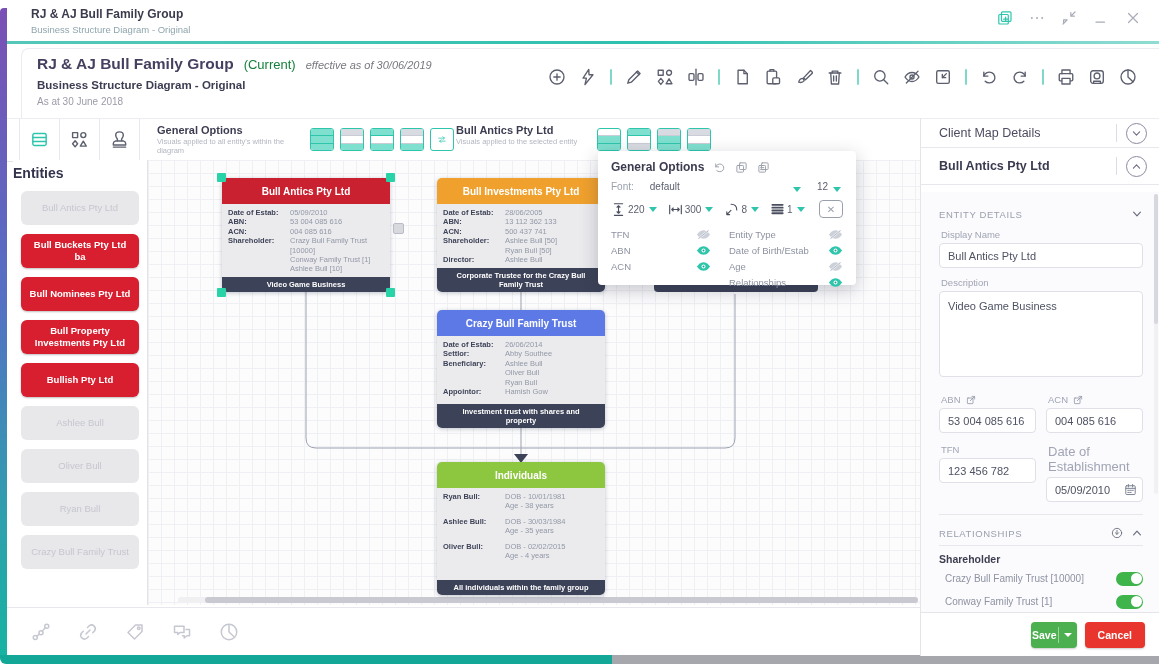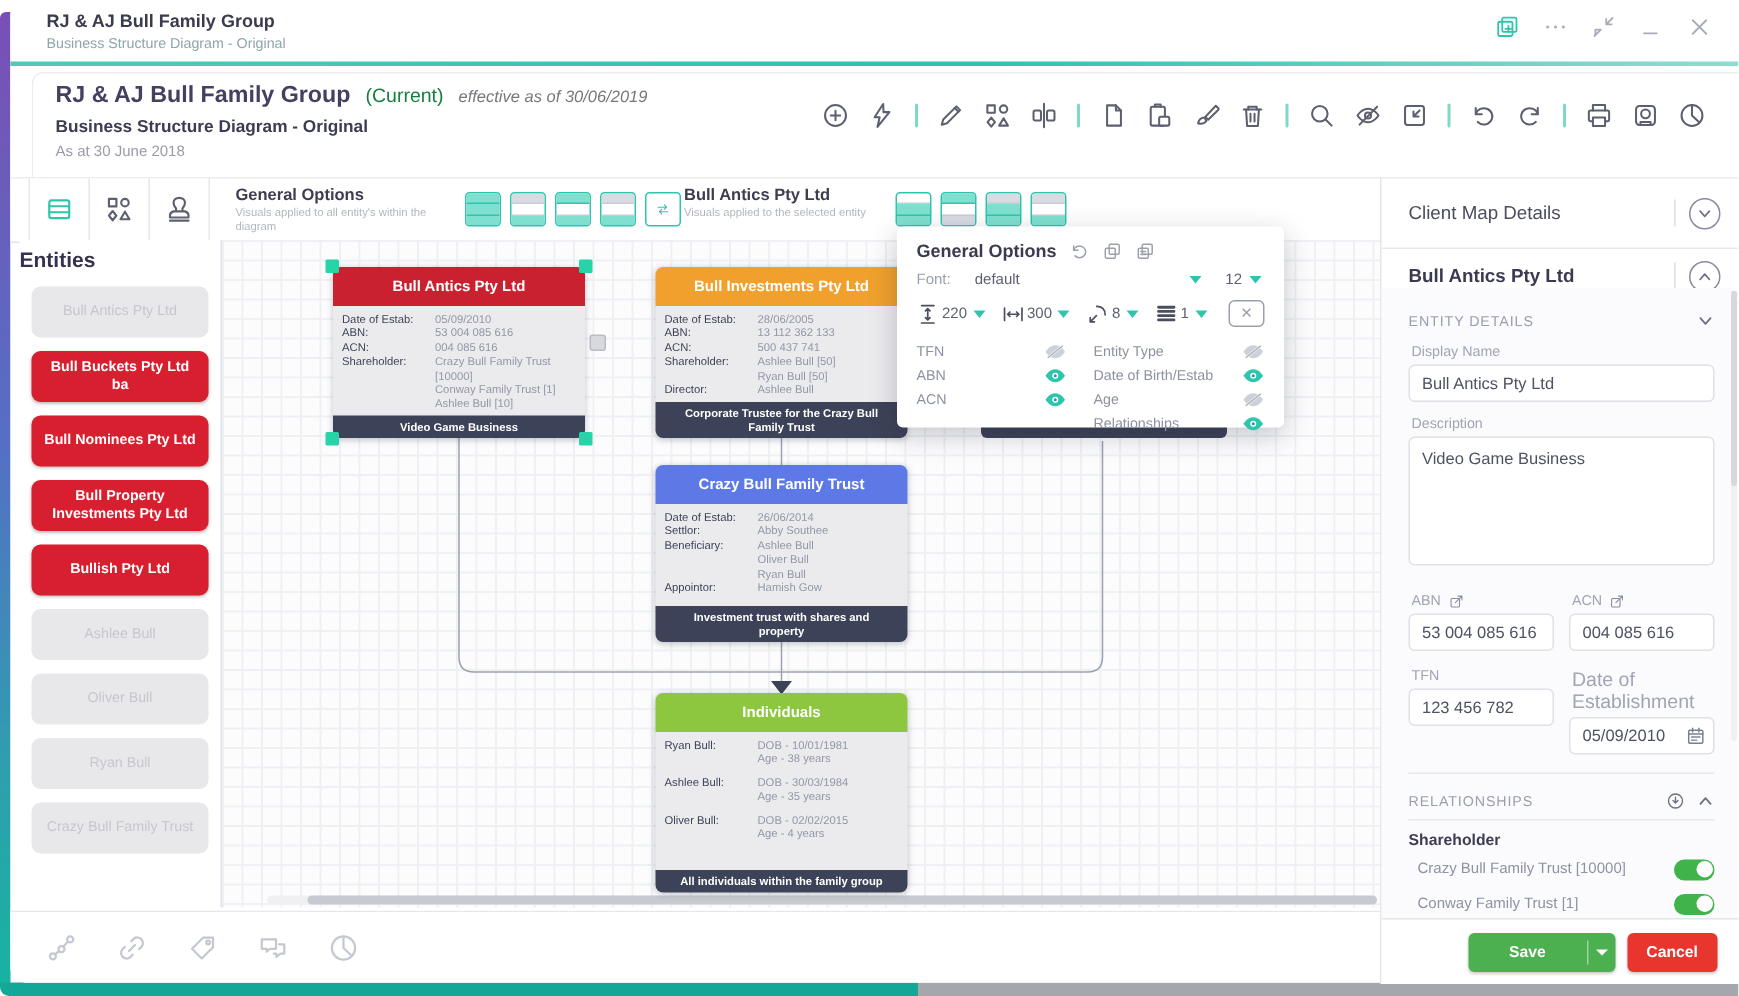--- a/index.html
+++ b/index.html
@@ -70,57 +70,57 @@
 
   
   .canvas{position:absolute;left:148px;top:160px;width:772px;height:445px;background:#fcfcfd;overflow:hidden;
     background-image:linear-gradient(#eef0f3 1px,transparent 1px),linear-gradient(90deg,#eef0f3 1px,transparent 1px);
     background-size:13px 13px}
   .connectors{position:absolute;left:0;top:0}
   .ebox{position:absolute;border-radius:5px;box-shadow:0 1px 4px rgba(40,45,70,.28);display:flex;flex-direction:column;background:#ebebee}
   .ebox-header{height:26px;border-radius:5px 5px 0 0;display:flex;align-items:center;justify-content:center;color:#fff;font-weight:bold;font-size:10px}
   .ebox-body{flex:1;padding:4px 6px;overflow:hidden}
   .erow{display:flex;font-size:7.5px;line-height:1.25}
-  .erow-label{width:62px;flex:none;font-weight:normal;color:#3e4357}
+  .erow-label{width:62px;flex:none;font-weight:bold;color:#3e4357}
   .erow-values{color:#9298a6}
   .ebox.spaced .erow{margin-bottom:6px}
   .ebox-footer{background:#3c4257;color:#fff;border-radius:0 0 5px 5px;display:flex;align-items:center;justify-content:center;text-align:center;font-size:7.5px;font-weight:bold;padding:3px 10px;box-sizing:border-box}
   .handle{position:absolute;width:9px;height:9px;background:#27d3a7;border-radius:1px}
   .side-handle{position:absolute;width:9px;height:9px;background:#d7d9df;border:1px solid #b9bcc6;border-radius:2px}
   .hiddenbox-footer{position:absolute;background:#3c4257;border-radius:0 0 4px 4px}
   .hscroll-track{position:absolute;left:30px;bottom:2px;width:740px;height:6px;background:#f0f0f3;border-radius:3px}
   .hscroll-thumb{position:absolute;left:27px;top:0;width:713px;height:6px;background:#c9cad1;border-radius:3px;cursor:pointer}
 
   
   .popup{position:absolute;left:598px;top:151px;width:258px;height:134px;background:#fff;border-radius:4px;z-index:60;
     box-shadow:0 5px 18px rgba(30,34,60,.25);padding:9px 13px;box-sizing:border-box}
   .pp-titlerow{display:flex;align-items:center;gap:9px}
   .pp-title{font-size:12px;font-weight:bold;color:#3b3b50}
   .pp-titlerow .icon{width:13px;height:13px;color:#9ba0ab;cursor:pointer}
-  .pp-fontrow{display:flex;align-items:center;margin-top:7px;font-size:10px}
+  .pp-fontrow{display:flex;align-items:flex-end;margin-top:7px;font-size:10px}
   .pp-fontlabel{color:#9aa0ac}
   .pp-fontvalue{color:#5b5f6e;margin-left:16px;flex:1}
   .caret{width:0;height:0;border-left:4px solid transparent;border-right:4px solid transparent;border-top:5px solid #2ec5ad;display:inline-block;margin:0 2px;cursor:pointer}
   .pp-fontsize{color:#5b5f6e;margin:0 3px 0 14px}
   .pp-dims{display:flex;align-items:center;margin-top:8px;gap:3px}
   .pp-dims .dim{display:flex;align-items:center;gap:2px;margin-right:6px}
   .pp-dims .icon{width:15px;height:15px;color:#4a4e5e}
   .dimval{font-size:10px;color:#5b5f6e}
   .pp-close{margin-left:auto;width:24px;height:18px;border:1.3px solid #9aa0ab;border-radius:4px;background:#fff;color:#9aa0ab;font-size:10px;display:flex;align-items:center;justify-content:center;cursor:pointer}
   .pp-vis{display:flex;margin-top:9px;gap:18px}
   .vis-col{display:flex;flex-direction:column;gap:2px}
   .vis-col.left{width:100px}
   .vis-col.right{flex:1}
   .visrow{display:flex;align-items:center;height:14px}
   .vislabel{flex:1;font-size:9.5px;color:#8d92a0}
   .eye{width:15px;height:11px;cursor:pointer}
 
   
   .rightpanel{position:absolute;left:920px;top:118px;width:239px;height:538px;background:#fff;border-left:1px solid #e4e4ea;box-sizing:border-box}
-  .rp-header{height:48px;border-bottom:1px solid #e7e7ed;display:flex;align-items:center;padding:0 12px 0 18px;box-sizing:border-box;border-top:1px solid #ececf2}
+  .rp-header{height:30px;border-bottom:1px solid #e7e7ed;display:flex;align-items:center;padding:0 12px 0 18px;box-sizing:border-box;border-top:1px solid #ececf2}
   .rp-header2{height:37px;border-bottom:1px solid #e7e7ed;display:flex;align-items:center;padding:0 12px 0 18px;box-sizing:border-box}
   .rp-h-title{flex:1;font-size:12.5px;color:#4c4c60}
   .rp-h-title.bold{font-weight:bold;color:#3a3a50}
   .rp-vline{width:1px;height:18px;background:#dcdce4;margin-right:9px}
   .circlebtn{width:21px;height:21px;border:1.3px solid #8a8aa0;border-radius:50%;background:#fff;color:#6f6f86;display:flex;align-items:center;justify-content:center;cursor:pointer;padding:0}
   .circlebtn .icon{width:11px;height:11px}
   .rp-body{position:absolute;left:0;top:74px;right:0;bottom:44px;background:#fbfbfd;padding:10px 16px 0 18px;box-sizing:border-box;overflow:hidden}
   .rp-sectionrow{display:flex;align-items:flex-end;height:18px}
   .rp-section{flex:1;font-size:9.5px;letter-spacing:.6px;color:#9a9eae}
   .rp-sectionrow .icon{width:12px;height:12px;color:#6b6f80;margin-left:8px;cursor:pointer}
@@ -135,21 +135,21 @@
   .rp-hr{border:none;border-top:1px solid #e7e7ed;margin:12px 0 0 0}
   .rel-group-name{font-size:10.5px;font-weight:bold;color:#3e3e52;margin:7px 0 2px 0}
   .relrow{display:flex;align-items:center;height:23px;padding-left:6px}
   .rellabel{flex:1;font-size:10px;color:#8e92a2}
   .toggle{width:27px;height:14px;border-radius:8px;background:#3fb44a;position:relative;flex:none;cursor:pointer}
   .toggle::after{content:"";position:absolute;right:1.5px;top:1.5px;width:11px;height:11px;border-radius:50%;background:#fff}
   .rp-scroll{position:absolute;right:1px;top:76px;width:4px;height:300px;background:#f1f1f4;border-radius:2px}
   .rp-scroll-thumb{position:absolute;top:0;width:4px;height:130px;background:#d7d8de;border-radius:2px}
   .rp-footer{position:absolute;left:0;bottom:0;width:100%;height:44px;background:#fff;border-top:1px solid #e4e4ea;display:flex;align-items:center;justify-content:flex-end;gap:8px;padding-right:14px;box-sizing:border-box}
   .btn-save{height:26px;background:#4caf50;border:none;border-radius:4px;color:#fff;font-weight:bold;font-size:10.5px;display:flex;align-items:center;cursor:pointer;padding:0;font-family:"Liberation Sans",sans-serif;box-shadow:0 1px 2px rgba(0,0,0,.2)}
-  .btn-save .lbl{padding:0 27px}
+  .btn-save .lbl{padding:0 1px}
   .btn-save .split{width:1px;height:16px;background:rgba(255,255,255,.45)}
   .btn-save .dd{width:18px;display:flex;justify-content:center}
   .btn-save .dd .c{width:0;height:0;border-left:4px solid transparent;border-right:4px solid transparent;border-top:4px solid #fff}
   .btn-cancel{height:26px;background:#e8352e;border:none;border-radius:4px;color:#fff;font-weight:bold;font-size:10.5px;padding:0 13px;cursor:pointer;font-family:"Liberation Sans",sans-serif;box-shadow:0 1px 2px rgba(0,0,0,.2)}
 
   
   .bottombar{position:absolute;left:7px;top:607px;width:913px;height:48px;background:#fff;border-top:1px solid #e7e7ed;border-radius:0 0 0 10px;display:flex;align-items:center;gap:27px;padding-left:24px;box-sizing:border-box}
   .bottombar .icon{width:20px;height:20px;color:#c6c8d1;cursor:pointer}
 </style>
 </head>

